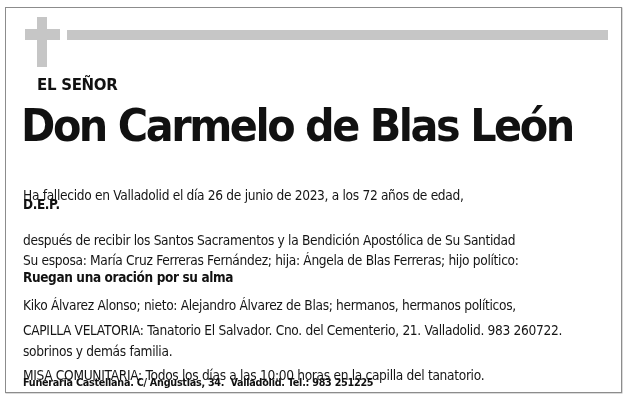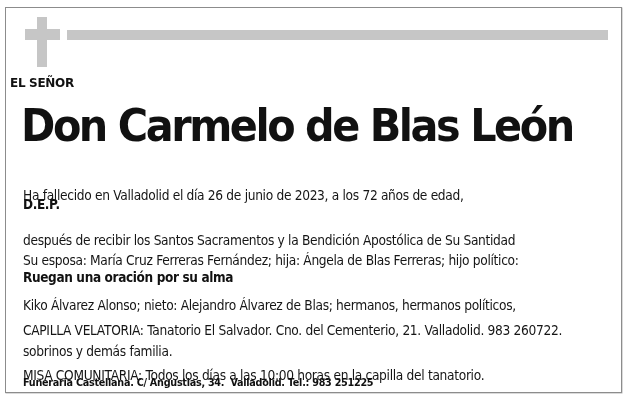--- a/index.html
+++ b/index.html
@@ -10,22 +10,22 @@
     .frame {
       position: absolute; left: 5px; top: 7px; width: 617px; height: 386px;
       border: 1px solid #8c8c8c; box-sizing: border-box;
       box-shadow: 0.5px 0.5px 0 #b5b5b5;
     }
     .cross-v { position: absolute; left: 37px; top: 17px; width: 10px; height: 50px; background: #c6c6c6; }
     .cross-h { position: absolute; left: 25px; top: 29px; width: 35px; height: 11px; background: #c6c6c6; }
     .top-bar { position: absolute; left: 67px; top: 30px; width: 541px; height: 10px; background: #c6c6c6; }
 
     .honorific {
-      position: absolute; left: 10px; top: 76px;
-      font-family: "DejaVu Sans", sans-serif; font-weight: bold; font-size: 12px;
+      position: absolute; left: 37px; top: 76px;
+      font-family: "DejaVu Sans", sans-serif; font-weight: bold; font-size: 15px;
       letter-spacing: -0.3px; color: #111;
     }
     .name {
       position: absolute; left: 21px; top: 100px; white-space: nowrap;
       font-family: "DejaVu Sans", sans-serif; font-weight: bold; font-size: 44px;
       letter-spacing: -2.6px; color: #111; transform: scaleX(0.94); transform-origin: left top;
     }
     .p {
       position: absolute; left: 23px; white-space: pre;
       font-family: "DejaVu Sans", sans-serif; font-size: 13.2px; line-height: 15.3px;

